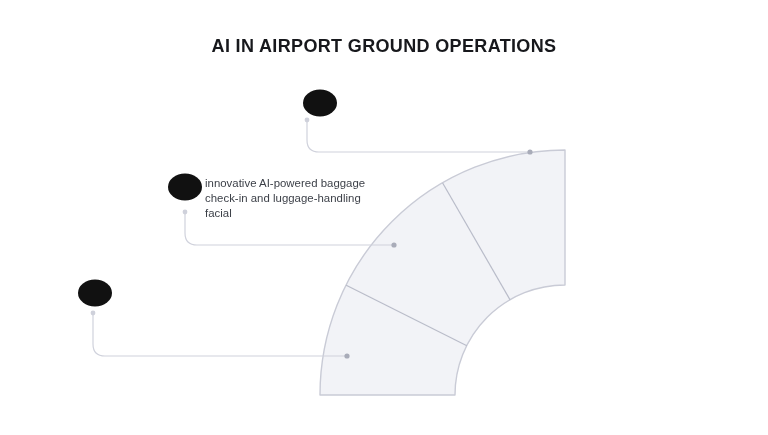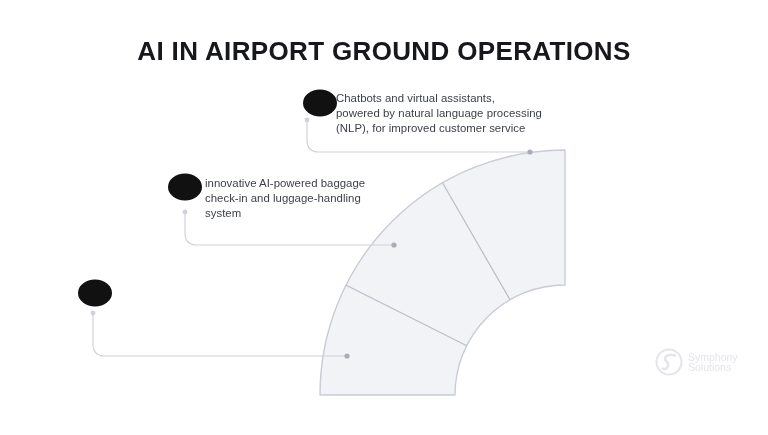--- a/index.html
+++ b/index.html
@@ -25,21 +25,21 @@
     width: 768px;
     height: 435px;
   }
 
   .slide-title {
     position: absolute;
     left: 0;
     top: 36px;
     width: 768px;
     text-align: center;
-    font-size: 26px;
+    font-size: 18px;
     font-weight: bold;
     letter-spacing: 0.35px;
     color: #17181c;
     line-height: 1.2;
   }
 
   .callout {
     position: absolute;
   }
   .callout-text {
@@ -114,37 +114,22 @@
 
     <g fill="#111111">
       <ellipse cx="320" cy="103" rx="17" ry="13.5"></ellipse>
       <ellipse cx="185" cy="187" rx="17" ry="13.5"></ellipse>
       <ellipse cx="95" cy="293" rx="17" ry="13.5"></ellipse>
     </g>
   </svg>
 
   <div class="slide-title">AI IN AIRPORT GROUND OPERATIONS</div>
 
-  <div class="callout" id="callout-1">
-    <div class="callout-text">Chatbots and virtual assistants,
-powered by natural language processing
-(NLP), for improved customer service</div>
-  </div>
 
   <div class="callout" id="callout-2">
     <div class="callout-text">innovative AI-powered baggage
 check-in and luggage-handling
-system</div>
+facial</div>
   </div>
 
 
-  <div class="logo">
-    <svg viewBox="0 0 100 32" width="100" height="32">
-      <g fill="none" stroke="#e4e5ea">
-        <circle cx="14" cy="15" r="12.5" stroke-width="2"></circle>
-        <path d="M 20 8.5 C 12 6 7.5 11 11.5 14.5 C 15.5 18 11.5 23.5 7.5 21.5" stroke-width="2.4" stroke-linecap="round"></path>
-      </g>
-      <text x="33" y="14" font-family="Liberation Sans, sans-serif" font-size="10.5" fill="#e4e5ea">Symphony</text>
-      <text x="33" y="24" font-family="Liberation Sans, sans-serif" font-size="10.5" fill="#e4e5ea">Solutions</text>
-    </svg>
-  </div>
 
 </div>
 
 </body></html>

